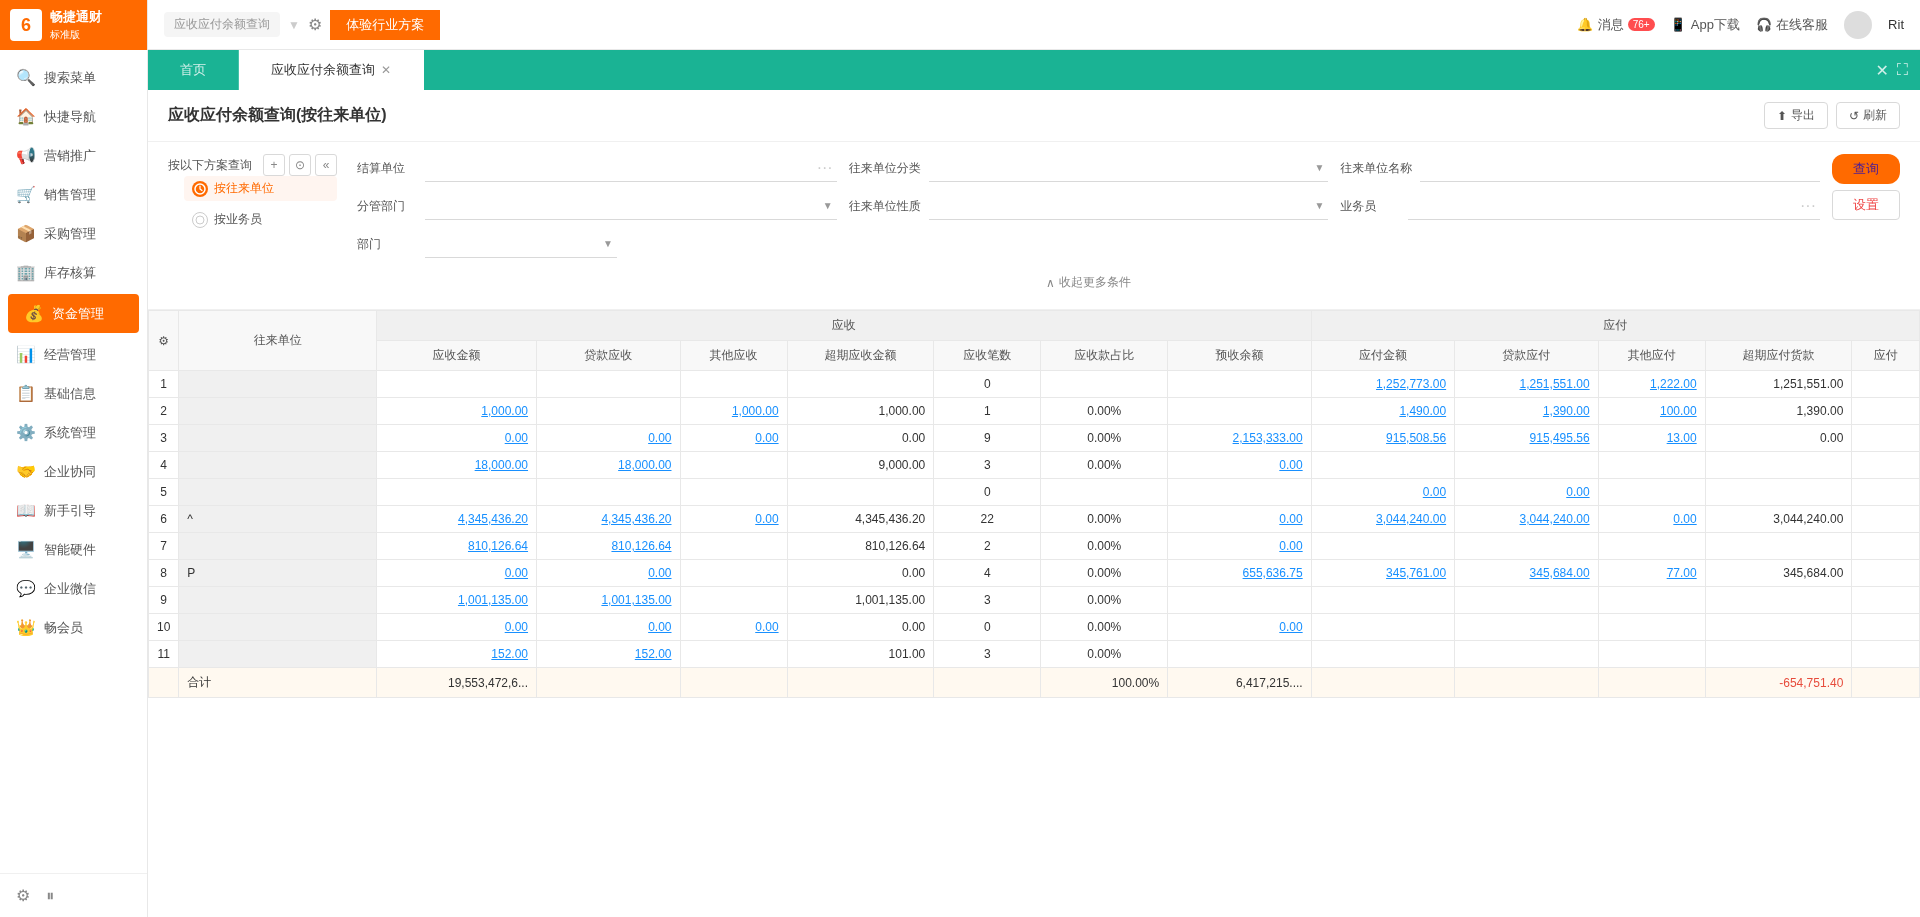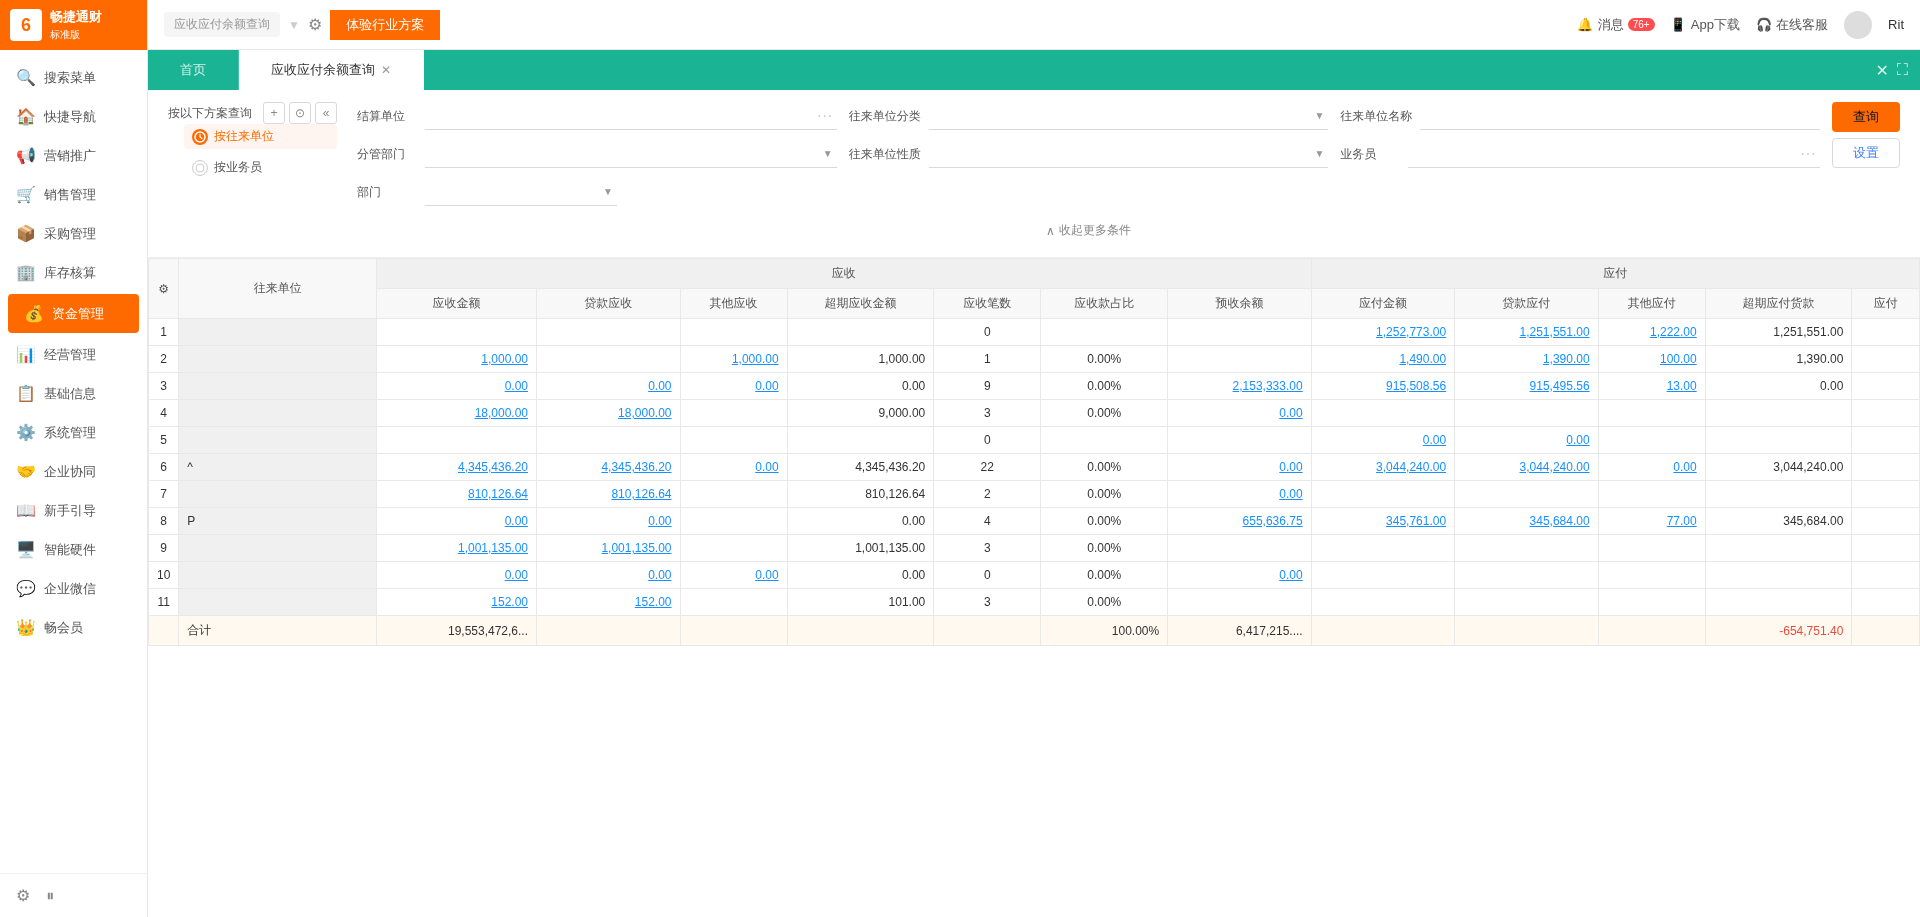--- a/index.html
+++ b/index.html
@@ -138,25 +138,25 @@
     .filter-collapse-btn {
       text-align: center; padding: 6px; color: #888; font-size: 12px;
       cursor: pointer; display: flex; align-items: center; justify-content: center; gap: 4px;
     }
 
     
     .filter-right-btns {
       display: flex; flex-direction: column; gap: 6px; margin-left: 12px;
     }
     .btn-query {
-      background: #ff6a00; color: #0f172a; border: none; padding: 6px 20px;
-      border-radius: 4px; cursor: pointer; font-size: 13px;
+      background: #ff6a00; color: #4c1d95; border: none; padding: 6px 20px;
+      border-radius: 12px; cursor: pointer; font-size: 13px;
     }
     .btn-settings {
-      background: #fff; color: #3b82f6; border: 1px solid #d9d9d9; padding: 5px 20px;
+      background: #fff; color: #ef4444; border: 1px solid #d9d9d9; padding: 5px 20px;
       border-radius: 4px; cursor: pointer; font-size: 13px;
     }
 
     
     .table-container {
       flex: 1; overflow: auto; background: #fff; margin: 0;
     }
     .data-table {
       width: 100%; border-collapse: collapse; font-size: 12px;
     }
@@ -301,20 +301,33 @@
     </div>
     <div class="tab-spacer"></div>
     <div class="tab-window-btns">
       <span class="tab-window-btn">✕</span>
       <span class="tab-window-btn">⛶</span>
     </div>
   </div>
 
   <div class="content">
 
+    <div class="page-header">
+      <h1 class="page-title">应收应付余额查询(按往来单位)</h1>
+      <div class="page-actions">
+        <button class="btn-export">
+          <span>⬆</span>
+          <span>导出</span>
+        </button>
+        <button class="btn-refresh">
+          <span>↺</span>
+          <span>刷新</span>
+        </button>
+      </div>
+    </div>
 
     <div class="filter-area">
       <div class="filter-top-row">
 
         <div class="filter-left">
           <div class="filter-scheme-row">
             <span class="filter-scheme-label">按以下方案查询</span>
             <div class="filter-scheme-btns">
               <button class="filter-scheme-btn">+</button>
               <button class="filter-scheme-btn">⊙</button>

